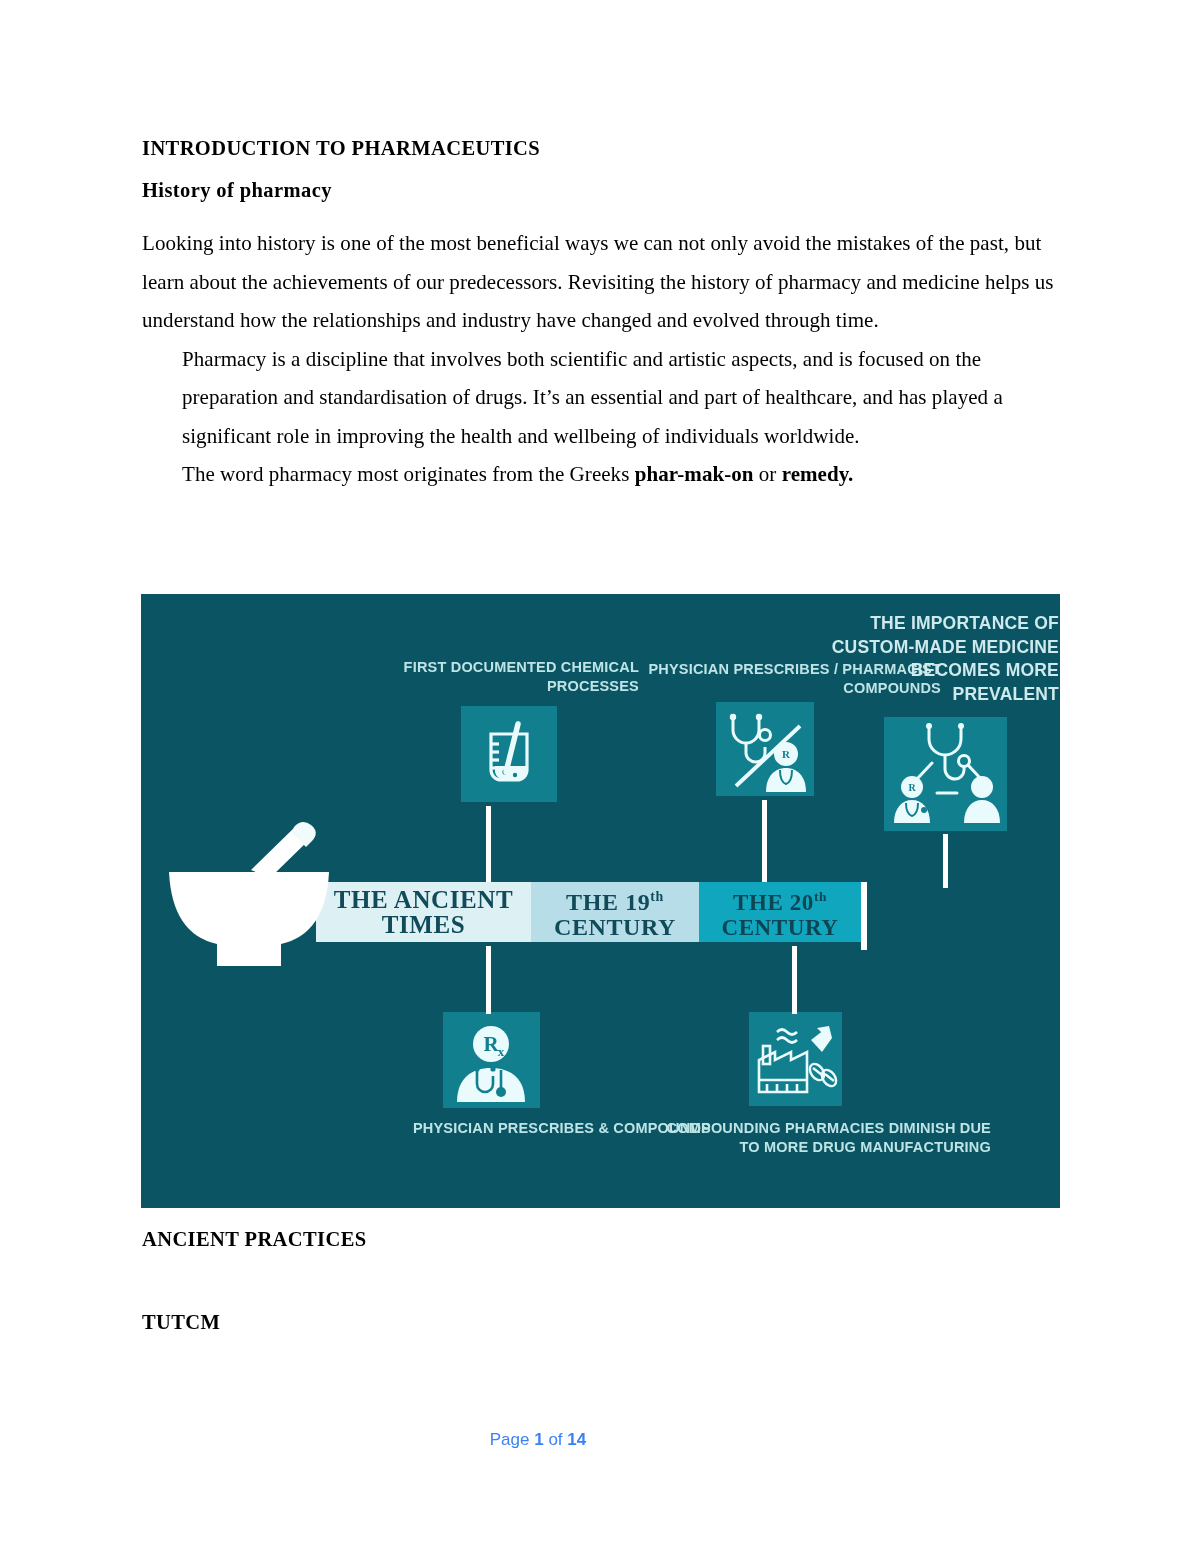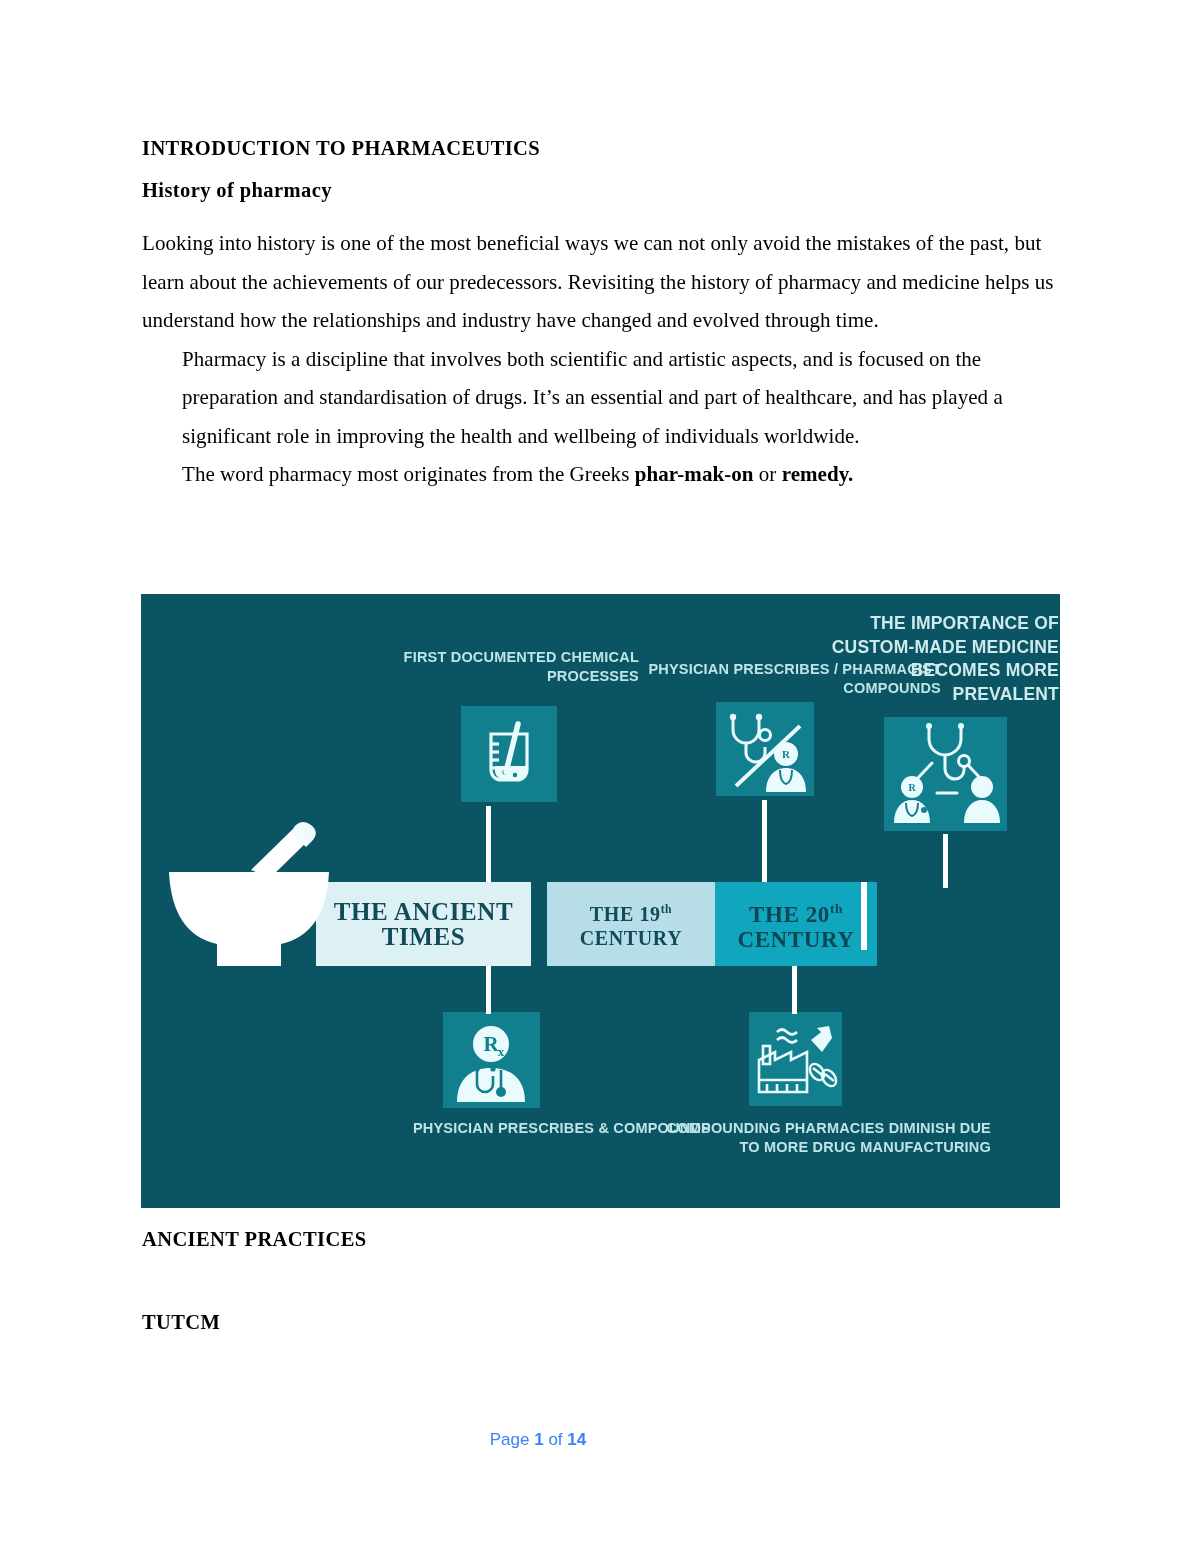--- a/index.html
+++ b/index.html
@@ -58,21 +58,21 @@
   .ig-caption {
     position: absolute;
     text-align: right;
     color: #bfe4e6;
     font-family: "Liberation Sans", sans-serif;
     font-weight: bold;
     font-size: 14.5px;
     line-height: 19px;
     letter-spacing: 0.2px;
   }
-  .cap-a { left: 208px; top: 54px;  width: 290px; }
+  .cap-a { left: 208px; top: 64px;  width: 290px; }
   .cap-b { left: 494px; top: 66px;  width: 306px; }
   .cap-c { left: 690px; top: 18px;  width: 228px; font-size: 17.5px; line-height: 23.5px; color: #cfeaec; }
   .cap-d { left: 230px; top: 525px; width: 340px; }
   .cap-e { left: 520px; top: 525px; width: 330px; }
 
   .ig-icon {
     position: absolute;
     background: #127f8f;
   }
   .icon-a { left: 320px; top: 112px; width: 96px; height: 96px; }
@@ -94,32 +94,32 @@
   .conn-e  { left: 651px; top: 352px; height: 68px; }
 
   .timeline {
     position: absolute;
     left: 175px;
     top: 288px;
     height: 68px;
     display: flex;
   }
   .tl-seg {
-    height: 84px;
+    height: 60px;
     display: flex;
     align-items: center;
     justify-content: center;
     text-align: center;
     font-family: "Liberation Serif", serif;
     font-weight: bold;
     line-height: 25px;
     letter-spacing: 0.6px;
   }
   .seg-1 { width: 215px; background: #ddf1f5; color: #114b5a; font-size: 25px; }
-  .seg-2 { width: 168px; background: #b6dde8; color: #114b5a; font-size: 20px; margin-left: 16px; }
+  .seg-2 { width: 168px; background: #b6dde8; color: #114b5a; font-size: 24px; }
   .seg-3 { width: 162px; background: #10a6bd; color: #0d4554; font-size: 23px; }
   .seg-4 { width: 146px; background: #108c9e; color: #eafafc; font-size: 30px; letter-spacing: 1.6px; }
   .tl-seg sup { font-size: 0.58em; vertical-align: super; }
   .seg-divider {
     position: absolute;
     left: 720px;
     top: 288px;
     width: 6px;
     height: 68px;
     background: #ffffff;

